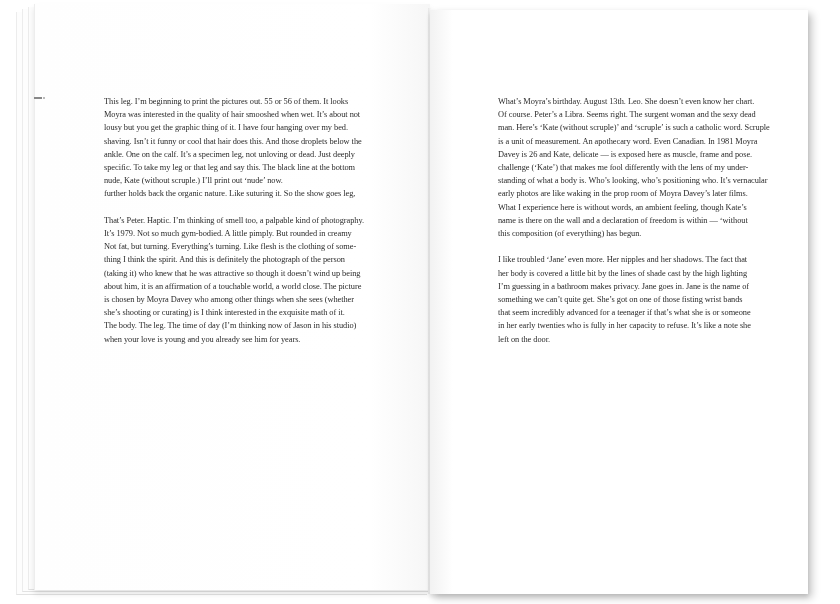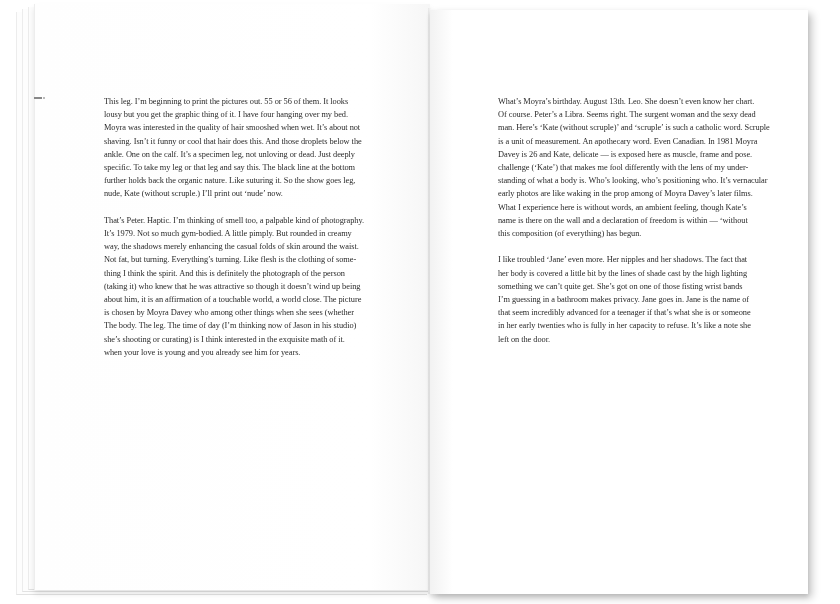--- a/index.html
+++ b/index.html
@@ -72,60 +72,59 @@
   <div class="page left"></div>
   <div class="spine"></div>
   <div class="page right"></div>
 
   <div class="mark"></div>
   <div class="mark2"></div>
 
   <div class="col left-col">
     <p>
       <span class="line">This leg. I’m beginning to print the pictures out. 55 or 56 of them. It looks</span>
+      <span class="line">Moyra was interested in the quality of hair smooshed when wet. It’s about not</span>
       <span class="line">lousy but you get the graphic thing of it. I have four hanging over my bed.</span>
-      <span class="line">Moyra was interested in the quality of hair smooshed when wet. It’s about not</span>
       <span class="line">shaving. Isn’t it funny or cool that hair does this. And those droplets below the</span>
       <span class="line">ankle. One on the calf. It’s a specimen leg, not unloving or dead. Just deeply</span>
       <span class="line">specific. To take my leg or that leg and say this. The black line at the bottom</span>
+      <span class="line">nude, Kate (without scruple.) I’ll print out ‘nude’ now.</span>
       <span class="line">further holds back the organic nature. Like suturing it. So the show goes leg,</span>
-      <span class="line">nude, Kate (without scruple.) I’ll print out ‘nude’ now.</span>
     </p>
     <p>
       <span class="line">That’s Peter. Haptic. I’m thinking of smell too, a palpable kind of photography.</span>
       <span class="line">It’s 1979. Not so much gym-bodied. A little pimply. But rounded in creamy</span>
-      <span class="line">way, the shadows merely enhancing the casual folds of skin around the waist.</span>
       <span class="line">Not fat, but turning. Everything’s turning. Like flesh is the clothing of some-</span>
       <span class="line">thing I think the spirit. And this is definitely the photograph of the person</span>
       <span class="line">(taking it) who knew that he was attractive so though it doesn’t wind up being</span>
       <span class="line">about him, it is an affirmation of a touchable world, a world close. The picture</span>
       <span class="line">is chosen by Moyra Davey who among other things when she sees (whether</span>
+      <span class="line">she’s shooting or curating) is I think interested in the exquisite math of it.</span>
       <span class="line">The body. The leg. The time of day (I’m thinking now of Jason in his studio)</span>
-      <span class="line">she’s shooting or curating) is I think interested in the exquisite math of it.</span>
       <span class="line">when your love is young and you already see him for years.</span>
     </p>
   </div>
 
   <div class="col right-col">
     <p>
       <span class="line">What’s Moyra’s birthday. August 13th. Leo. She doesn’t even know her chart.</span>
       <span class="line">Of course. Peter’s a Libra. Seems right. The surgent woman and the sexy dead</span>
       <span class="line">man. Here’s ‘Kate (without scruple)’ and ‘scruple’ is such a catholic word. Scruple</span>
       <span class="line">is a unit of measurement. An apothecary word. Even Canadian. In 1981 Moyra</span>
       <span class="line">Davey is 26 and Kate, delicate — is exposed here as muscle, frame and pose.</span>
       <span class="line">challenge (‘Kate’) that makes me fool differently with the lens of my under-</span>
       <span class="line">standing of what a body is. Who’s looking, who’s positioning who. It’s vernacular</span>
-      <span class="line">early photos are like waking in the prop among of Moyra Davey’s later films.</span>
+      <span class="line">early photos are like waking in the prop room of Moyra Davey’s later films.</span>
       <span class="line">What I experience here is without words, an ambient feeling, though Kate’s</span>
       <span class="line">name is there on the wall and a declaration of freedom is within — ‘without</span>
       <span class="line">this composition (of everything) has begun.</span>
     </p>
     <p>
       <span class="line">I like troubled ‘Jane’ even more. Her nipples and her shadows. The fact that</span>
       <span class="line">her body is covered a little bit by the lines of shade cast by the high lighting</span>
+      <span class="line">I’m guessing in a bathroom makes privacy. Jane goes in. Jane is the name of</span>
       <span class="line">something we can’t quite get. She’s got on one of those fisting wrist bands</span>
-      <span class="line">I’m guessing in a bathroom makes privacy. Jane goes in. Jane is the name of</span>
       <span class="line">that seem incredibly advanced for a teenager if that’s what she is or someone</span>
       <span class="line">in her early twenties who is fully in her capacity to refuse. It’s like a note she</span>
       <span class="line">left on the door.</span>
     </p>
   </div>
 </div>
 
 </body></html>

